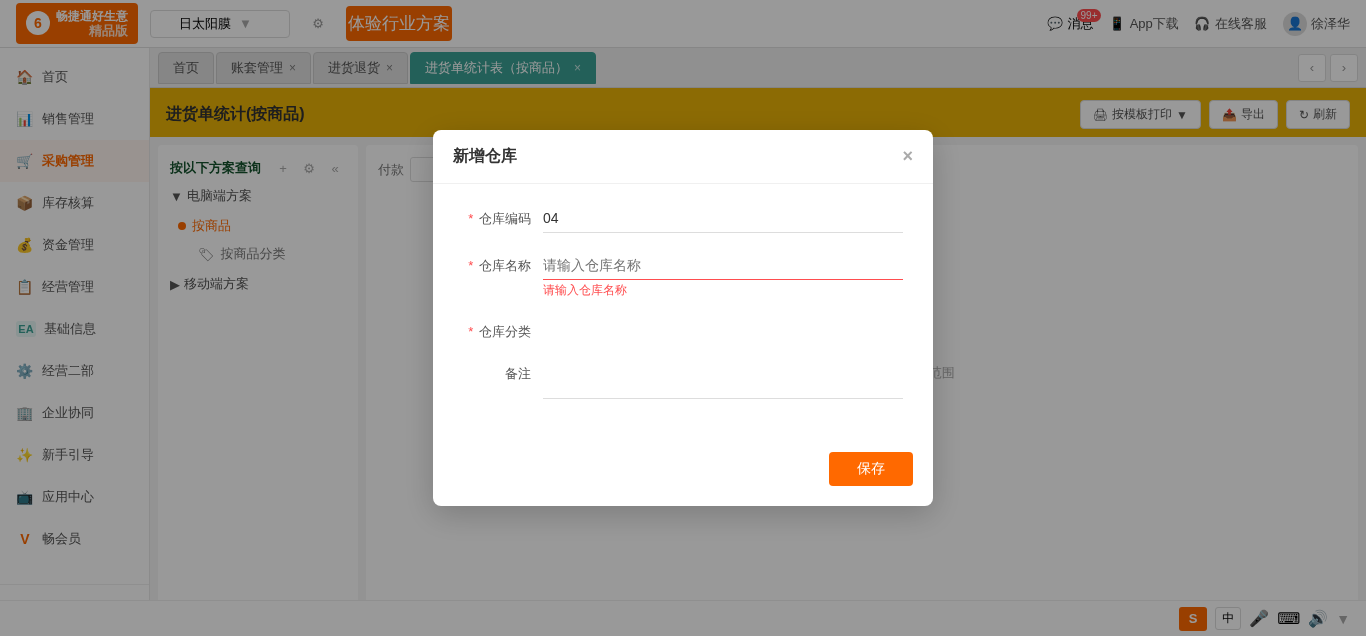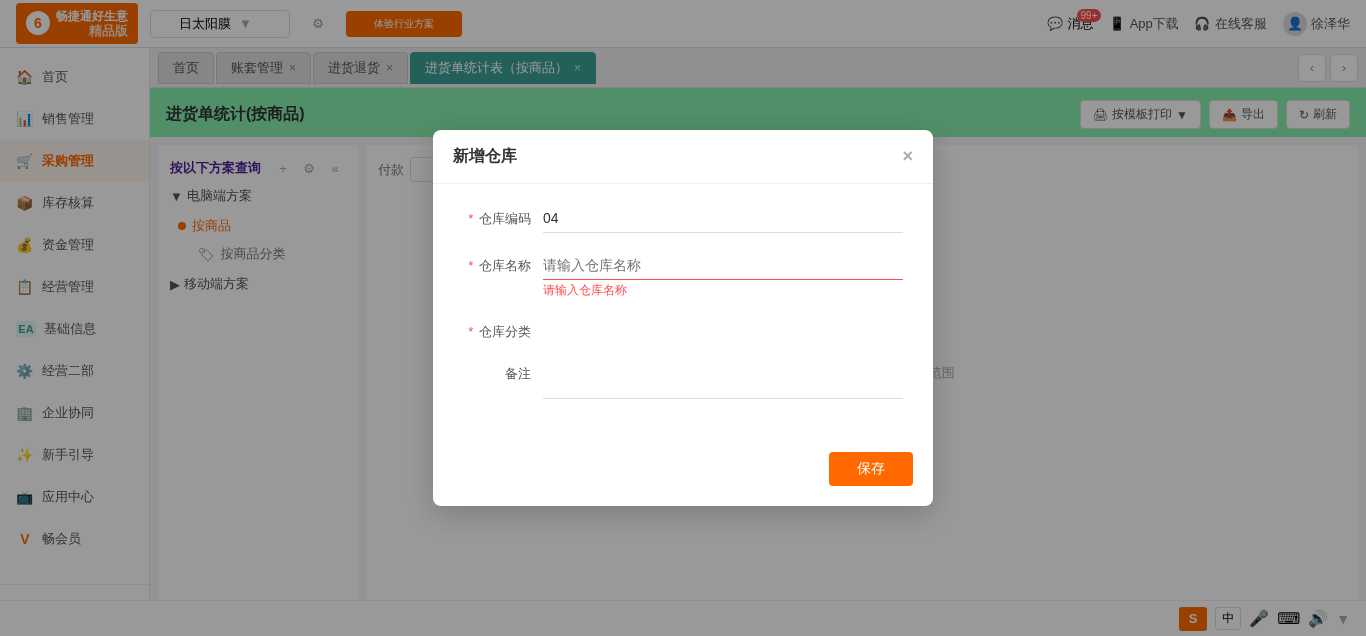--- a/index.html
+++ b/index.html
@@ -17,21 +17,21 @@
     }
     .logo-icon { width: 24px; height: 24px; background: #fff; border-radius: 50%; display: flex; align-items: center; justify-content: center; }
     .logo-icon span { color: #ff6900; font-weight: bold; font-size: 14px; }
     .store-selector {
       display: flex; align-items: center; gap: 4px; border: 1px solid #ddd; border-radius: 4px;
       padding: 4px 28px; cursor: pointer; background: #fff; min-width: 140px;
     }
     .gear-btn { width: 32px; height: 32px; display: flex; align-items: center; justify-content: center; cursor: pointer; color: #999; }
     .trial-btn {
       background: #ff6900; color: #fff; border: none; border-radius: 4px;
-      padding: 6px 28px; cursor: pointer; font-size: 10px;
+      padding: 6px 2px; cursor: pointer; font-size: 17px;
     }
     .top-right { margin-left: auto; display: flex; align-items: center; gap: 16px; }
     .msg-badge { position: relative; display: flex; align-items: center; gap: 4px; cursor: pointer; }
     .badge { background: #ff4d4f; color: #fff; font-size: 10px; border-radius: 8px; padding: 1px 4px; position: absolute; top: -6px; right: -8px; }
     .top-right-item { display: flex; align-items: center; gap: 4px; cursor: pointer; color: #555; }
 
     
     .layout { display: flex; height: calc(636px - 48px); }
     .sidebar {
       width: 150px; background: #fff; border-right: 1px solid #e8e8e8;
@@ -59,38 +59,38 @@
       background: #e0e0e0; border: 1px solid #ccc;
     }
     .tab.active { background: #3ba195; color: #fff; border-color: #3ba195; }
     .tab-close { font-size: 12px; cursor: pointer; opacity: 0.7; }
     .tab-actions { margin-left: auto; display: flex; gap: 4px; }
     .tab-action-btn { width: 28px; height: 28px; display: flex; align-items: center; justify-content: center; cursor: pointer; color: #999; border: 1px solid #ddd; border-radius: 3px; background: #fff; }
 
     
     .page-header {
       display: flex; align-items: center; justify-content: space-between;
-      padding: 12px 16px 8px; background: #86efac;
+      padding: 12px 16px 8px; background: #eab308;
     }
     .page-title { font-size: 16px; font-weight: bold; color: #333; }
     .page-actions { display: flex; align-items: center; gap: 8px; }
     .action-btn {
       display: flex; align-items: center; gap: 4px; padding: 5px 12px;
       border: 1px solid #ddd; border-radius: 4px; cursor: pointer; background: #fff; color: #555; font-size: 12px;
     }
     .query-btn { background: #ff6900; color: #fff; border-color: #ff6900; padding: 6px 20px; font-size: 13px; border-radius: 4px; cursor: pointer; }
     .settings-btn { border: 1px solid #ddd; border-radius: 4px; padding: 5px 14px; cursor: pointer; background: #fff; color: #555; }
 
     
     .content-area { flex: 1; display: flex; overflow: hidden; background: #f5f5f5; padding: 8px; gap: 8px; }
 
     
     .filter-panel { width: 200px; background: #fff; border-radius: 4px; padding: 12px; font-size: 13px; }
     .filter-header { display: flex; align-items: center; justify-content: space-between; margin-bottom: 8px; color: #555; }
-    .filter-title { font-weight: bold; color: #4c1d95; }
+    .filter-title { font-weight: bold; color: #14532d; }
     .filter-icons { display: flex; gap: 4px; }
     .filter-icon { width: 22px; height: 22px; display: flex; align-items: center; justify-content: center; cursor: pointer; color: #aaa; }
     .scheme-section { margin-top: 8px; }
     .scheme-label { display: flex; align-items: center; gap: 4px; color: #555; margin-bottom: 6px; cursor: pointer; }
     .scheme-item { display: flex; align-items: center; gap: 6px; padding: 6px 8px; cursor: pointer; color: #555; border-radius: 3px; }
     .scheme-item.active { color: #ff6900; }
     .scheme-item .dot { width: 8px; height: 8px; background: #ff6900; border-radius: 50%; }
     .scheme-sub { padding-left: 20px; }
     .scheme-sub-item { display: flex; align-items: center; gap: 6px; padding: 4px 8px; cursor: pointer; color: #777; }
 

